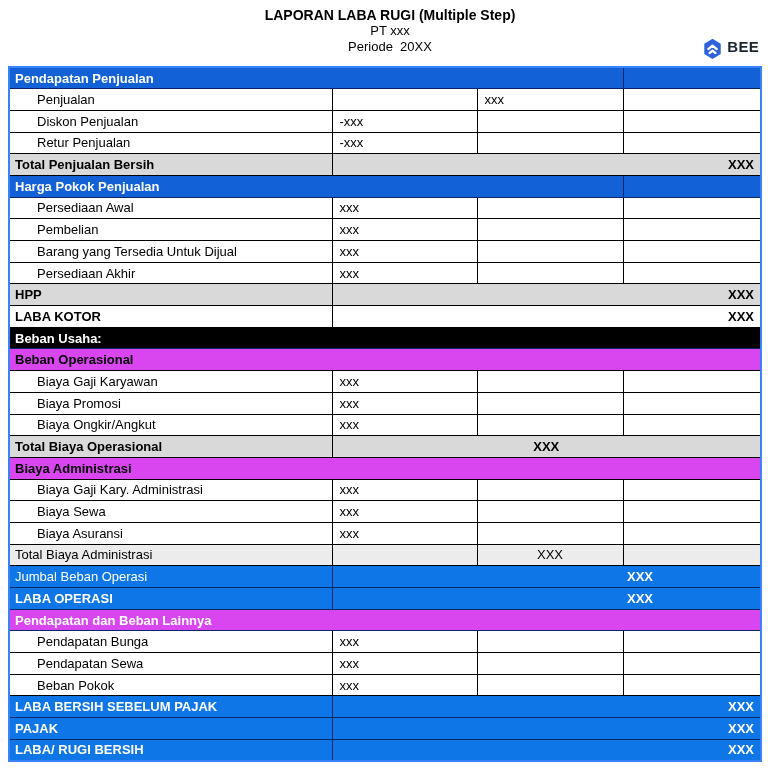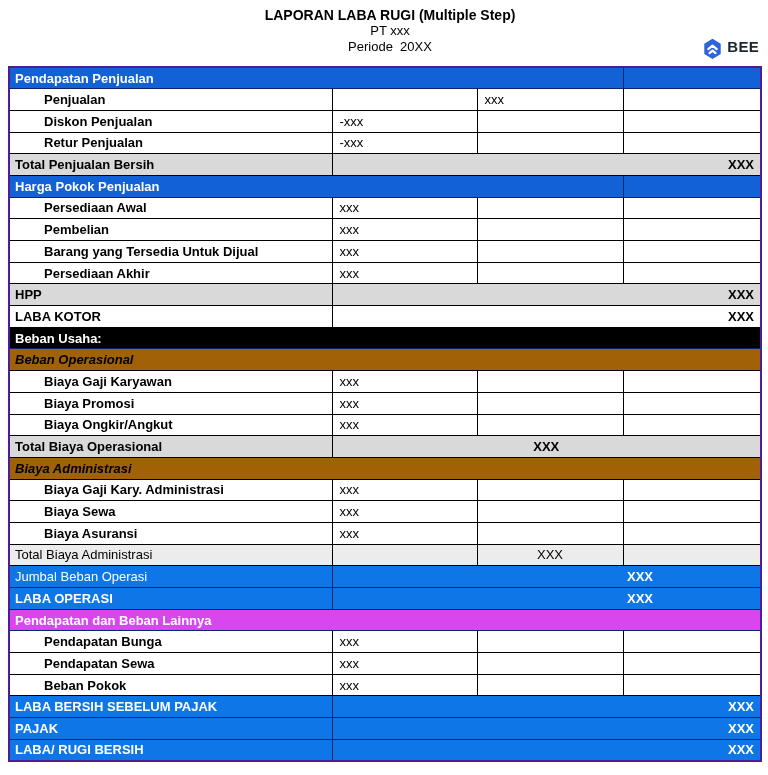--- a/index.html
+++ b/index.html
@@ -14,44 +14,44 @@
   .header { text-align:center; padding-top:7px; position:relative;margin-left:12px; }
   .title  { font-size:14px; font-weight:bold; color:#000; line-height:16px; }
   .sub    { font-size:13px; color:#000; line-height:16px; white-space:pre; }
   .logo   { position:absolute; right:9px; top:38px; display:flex; gap:4px; }
   .logo-text { font-size:15px; font-weight:bold; color:#1b2531; letter-spacing:0.3px; }
   .logo-svg { display:block; }
 
   table.report {
     position:absolute; left:8px; top:66px;
     width:752px; border-collapse:collapse; table-layout:fixed;
-    border:2px solid #4c1d95;
+    border:2px solid #3b82f6;
   }
   td {
     border:1px solid #000;
     height:21.7px;
     font-size:13px;
     color:#000;
     padding:0;
     overflow:hidden;
     white-space:nowrap;
     vertical-align:middle;
   }
   .b        { font-weight:bold; }
   .c-label  { padding-left:5px; }
-  .c-item   { padding-left:34px;font-weight:bold; }
+  .c-item   { padding-left:27px; }
   .c-val    { padding-left:7px; }
   .right    { text-align:right; padding-right:6px; }
   .center   { text-align:center; }
   .left-val { padding-left:4px; }
 
   .blue-h    { background:#1261d7; color:#fff; border-color:#09266b; }
   .sec-blue  { background:#000000; color:#fff; border-color:#09266b; }
   .sec-muted { background:#d946ef; color:#fff; border-color:#09266b; }
-  .sec-gray  { background:#a16207; border-color:#000;font-style:italic; }
+  .sec-gray  { background:#d946ef; border-color:#000; }
   .t-gray    { background:#d9d9d9; }
   .t-light   { background:#ececec; }
   .t-white   { background:#ffffff;margin-top:16px; }
   .bm        { background:#0e76e6; color:#ffffff; border-color:#0a2a66; }
   .br        { background:#0e76e6; color:#fff; border-color:#0a2a66; }
   .hr        { border-right-style:hidden; }
 </style>
 </head>
 <body>
 

